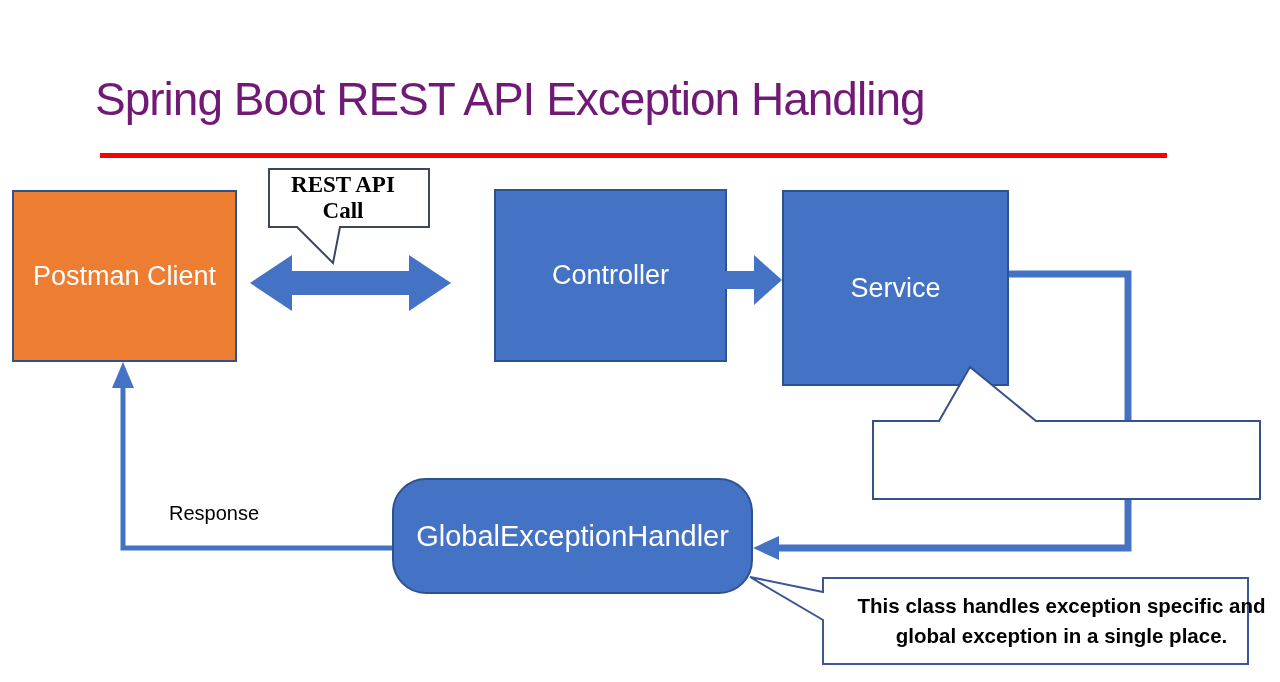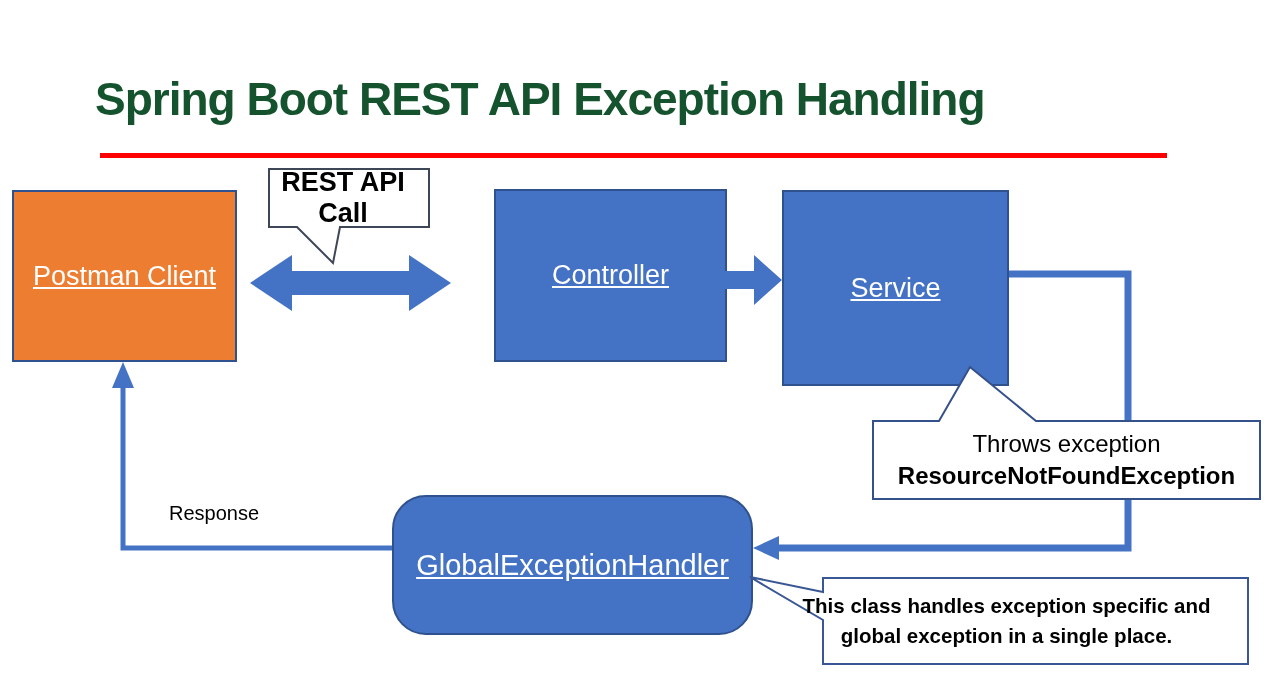--- a/index.html
+++ b/index.html
@@ -2,44 +2,44 @@
 <html><head>
 <meta charset="utf-8">
 <style>
   html, body { margin:0; padding:0; background:#ffffff; }
   .stage {
     position:relative; width:1280px; height:682px; background:#ffffff;
     font-family:"Liberation Sans", sans-serif; overflow:hidden;
   }
   .page-title {
     position:absolute; left:95px; top:74px; margin:0;
-    font-size:46px; font-weight:700; letter-spacing:-1px; line-height:1.1;
-    color:#14532d; white-space:nowrap;
+    font-size:46px; font-weight:400; letter-spacing:-1px; line-height:1.1;
+    color:#701a75; white-space:nowrap;
   }
   .divider { position:absolute; left:100px; top:153px; width:1067px; height:5px; background:#FF0000; }
 
   .node {
     position:absolute; display:flex; align-items:center; justify-content:center;
-    color:#ffffff; border:2px solid #2F528F; box-sizing:border-box; text-align:center;text-decoration:underline;
+    color:#ffffff; border:2px solid #2F528F; box-sizing:border-box; text-align:center;
   }
   .node-postman    { left:12px;  top:190px; width:225px; height:172px; background:#ED7D31; font-size:27px; }
   .node-controller { left:451px; top:189px; width:233px; height:173px; background:#4472C4; font-size:27px;margin-left:43px; }
   .node-service    { left:782px; top:190px; width:227px; height:196px; background:#4472C4; font-size:27px; }
-  .node-handler    { left:392px; top:495px; width:361px; height:140px; background:#4472C4; font-size:29px; border-radius:34px; }
+  .node-handler    { left:392px; top:478px; width:361px; height:116px; background:#4472C4; font-size:29px; border-radius:34px; }
 
   svg.layer { position:absolute; left:0; top:0; width:1280px; height:682px; pointer-events:none; }
 
   .callout-text {
     position:absolute; display:flex; flex-direction:column; align-items:center; justify-content:center;
     text-align:center; color:#000000;
   }
-  .co-rest   { left:269px; top:169px; width:148px; height:58px; font-weight:700; font-size:27px; }
+  .co-rest   { left:269px; top:169px; width:148px; height:58px; font-weight:700; font-size:23px;font-family:Liberation Serif, serif; }
   .co-throws { left:873px; top:421px; width:387px; height:78px; font-size:24px; line-height:1.35; }
   .co-throws .bold-line { font-weight:700; }
-  .co-note   { left:794px; top:578px; width:425px; height:86px; font-weight:700; font-size:20.5px; line-height:1.45; }
+  .co-note   { left:849px; top:578px; width:425px; height:86px; font-weight:700; font-size:20.5px; line-height:1.45; }
 
   .label-response { position:absolute; left:134px; top:502px; width:160px; text-align:center; font-size:20px; color:#000000; }
 </style>
 </head>
 <body>
 
 <div class="stage">
 
   <h1 class="page-title">Spring Boot REST API Exception Handling</h1>
   <div class="divider"></div>
@@ -73,24 +73,20 @@
 
     <path d="M873,421 L939,421 L970,367 L1036,421 L1260,421 L1260,499 L873,499 Z" fill="#FFFFFF" stroke="#35518B" stroke-width="2"></path>
 
     <path d="M823,578 L1248,578 L1248,664 L823,664 L823,620 L750,577 L823,592 Z" fill="#FFFFFF" stroke="#3A5795" stroke-width="2"></path>
   </svg>
 
   <div class="callout-text co-rest">
     <span>REST API Call</span>
   </div>
 
-  <div class="callout-text co-throws">
-    <div>Throws exception</div>
-    <div class="bold-line">ResourceNotFoundException</div>
-  </div>
 
   <div class="callout-text co-note">
     <div>This class handles exception specific and</div>
     <div>global exception in a single place.</div>
   </div>
 
   <div class="label-response">Response</div>
 
 </div>
 

